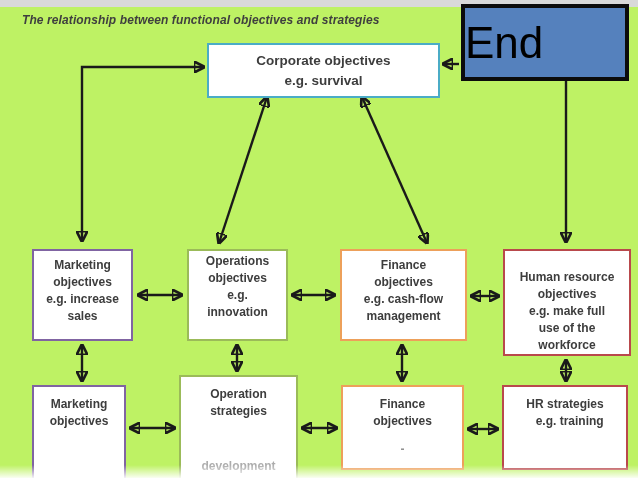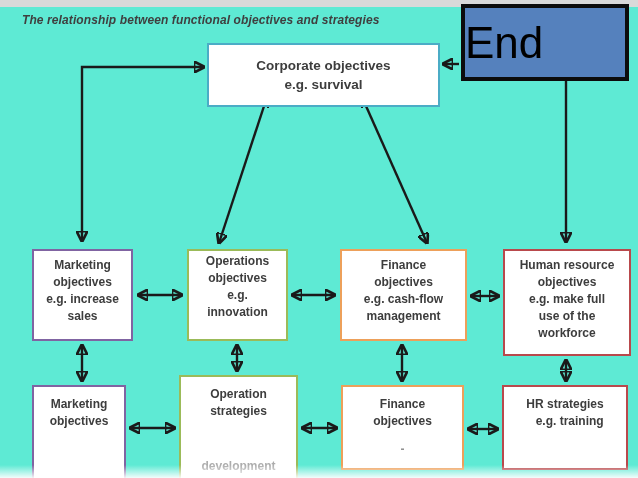--- a/index.html
+++ b/index.html
@@ -1,37 +1,37 @@
 <!DOCTYPE html>
 <html><head>
 <meta charset="utf-8">
 <style>
   html,body{margin:0;padding:0;background:#fff;}
   .canvas{
     position:relative;width:638px;height:478px;overflow:hidden;
-    background:#5eead4;font-family:"Liberation Sans","DejaVu Sans",sans-serif;
+    background:#bef264;font-family:"Liberation Sans","DejaVu Sans",sans-serif;
   }
   .top-strip{position:absolute;left:0;top:0;width:638px;height:7px;background:#d9d9d9;}
   .slide-title{
     position:absolute;left:22px;top:13px;width:560px;
     font-size:12px;font-style:italic;font-weight:bold;color:#3f3f3f;letter-spacing:.1px;
   }
   svg.arrows{position:absolute;left:0;top:0;width:638px;height:478px;z-index:1;}
   svg.arrows path{fill:none;stroke:#1a1a1a;stroke-width:2.4;}
   .dbox{
     position:absolute;background:#ffffff;border:2px solid #888;z-index:2;
     display:flex;justify-content:center;box-sizing:border-box;
     text-align:center;color:#3d3d3d;font-weight:bold;
   }
   .dbox .box-text{white-space:pre-line;line-height:1.42;}
-  .box-corporate{left:207px;top:43px;width:233px;height:64px;align-items:center;font-size:13.5px;}
+  .box-corporate{left:207px;top:43px;width:233px;height:55px;align-items:center;font-size:13.5px;}
   .box-mkt-mid {left:32px;top:249px;width:101px;height:92px;padding-top:6px;font-size:12px;}
   .box-ops-mid {left:187px;top:249px;width:101px;height:92px;padding-top:2px;font-size:12px;}
   .box-fin-mid {left:340px;top:249px;width:127px;height:92px;padding-top:6px;font-size:12px;}
-  .box-hr-mid  {left:503px;top:249px;width:128px;height:107px;padding-top:6px;font-size:12px;}
+  .box-hr-mid  {left:503px;top:249px;width:128px;height:107px;padding-top:6px;font-size:12px;align-items:flex-end;}
   .box-mkt-bot {left:32px;top:385px;width:94px;height:96px;padding-top:9px;font-size:12px;border-bottom:none;}
   .box-ops-bot {left:179px;top:375px;width:119px;height:106px;padding-top:9px;font-size:12px;border-bottom:none;}
   .box-fin-bot {left:341px;top:385px;width:123px;height:85px;padding-top:9px;font-size:12px;}
   .box-hr-bot  {left:502px;top:385px;width:126px;height:85px;padding-top:9px;font-size:12px;text-align:right;}
   .faded-text{
     position:absolute;left:0;right:0;bottom:8px;text-align:center;
     color:#4a4a4a;opacity:.45;font-size:12px;font-weight:bold;
   }
   .tiny-dash{position:absolute;left:0;right:0;top:55px;text-align:center;color:#4a4a4a;opacity:.6;font-size:12px;font-weight:bold;}
   .end-button{

